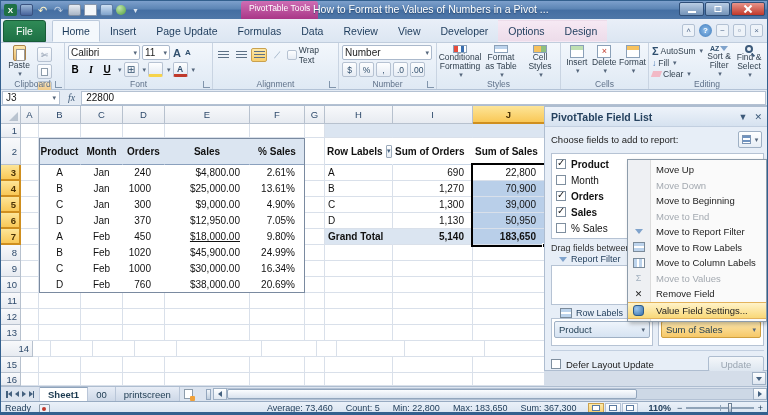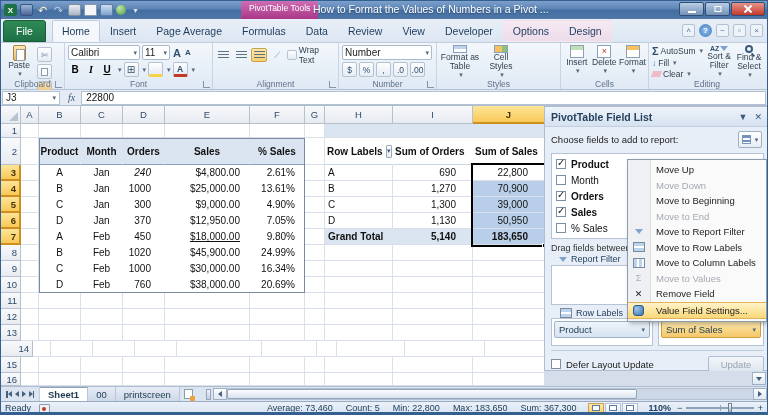--- a/index.html
+++ b/index.html
@@ -84,21 +84,21 @@
   .rhdr.sel{background:linear-gradient(#fde598,#f9c857);border-right:2px solid #cf8f1f;color:#4a3206;font-weight:bold;}
   .corner{position:relative;}
   .corner:after{content:"";position:absolute;right:2px;bottom:2px;border-left:9px solid transparent;border-bottom:9px solid #b9c3cf;}
   .dth{background:#dbe5f1;font-weight:bold;justify-content:center;border-right-color:transparent;border-bottom:1px solid #8aa0bd;}
   .dtd{background:#fff;border-right-color:transparent;border-bottom-color:transparent;}
   .ctr{justify-content:center;}
   .rt{justify-content:flex-end;}
   .pband{background:#dbe5f1;border-right-color:#dbe5f1;}
   .pvh{background:#fff;font-weight:bold;border-right-color:transparent;border-bottom:1px solid #c9d6e6;padding-left:2px;}
   .pvl{padding-left:3px;}
-  .pvv{padding-right:16px;justify-content:flex-end;}
+  .pvv{padding-right:8px;justify-content:flex-end;}
   .pgt{background:#dbe5f1;font-weight:bold;border-right-color:#dbe5f1;}
   .selfill{background:#b9cfe9;}
   .selactive{background:#fff;}
   .afbtn{width:13px;height:13px;border:1px solid #9aa9ba;background:linear-gradient(#fff,#e7edf4);border-radius:1px;font-size:7px;color:#44617f;display:inline-flex;align-items:center;justify-content:center;margin-left:3px;}
   #dtOutline{position:absolute;left:38px;top:32px;width:266px;height:155px;border:1px solid #7a8aa0;pointer-events:none;}
   #selBorder{position:absolute;left:470px;top:57px;width:75px;height:84px;border:2px solid #000;pointer-events:none;}
   #selBorder i{position:absolute;right:-3px;bottom:-3px;width:5px;height:5px;background:#000;border:1px solid #fff;}
 
   
   #pane{position:absolute;left:543px;top:105px;width:225px;height:265px;background:#e7eef7;border:1px solid #aebdd0;font-size:10px;color:#1f3answer55;color:#203a55;}
@@ -200,21 +200,21 @@
           <i></i>
         </span>
     </div>
   </div>
 
   <div id="tabrow">
     <div id="tabs">
         <span class="rtab file">File</span>
         <span class="rtab active">Home</span>
         <span class="rtab">Insert</span>
-        <span class="rtab">Page Average</span>
+        <span class="rtab">Page Update</span>
         <span class="rtab">Formulas</span>
         <span class="rtab">Data</span>
         <span class="rtab">Review</span>
         <span class="rtab">View</span>
         <span class="rtab">Developer</span>
         <span class="rtab ctx">Options</span>
         <span class="rtab ctx">Design</span>
       </div>
     <div id="tabrowRight">
       <span class="tr-ico">˄</span>
@@ -307,20 +307,25 @@
           <span class="mini">%</span>
           <span class="mini">,</span>
           <span class="mini">.0</span>
           <span class="mini">.00</span>
         </div>
       <span class="glabel">Number</span>
       <span class="launcher"></span>
     </div>
 
     <div class="rgroup" style="width:124px;display:flex;gap:2px;">
+      <div class="bigbtn" style="width:40px">
+        <span class="ico14" style="background:linear-gradient(90deg,#e74c3c 0 4px,#fff 4px 7px,#3a6fb0 7px 10px,#fff 10px);"></span>
+        <span>Conditional Formatting</span>
+          <span class="dd">▾</span>
+      </div>
       <div class="bigbtn" style="width:40px">
         <span class="ico14" style="background:repeating-linear-gradient(#bcd3ec 0 3px,#fff 3px 6px);"></span>
         <span>Format as Table</span>
           <span class="dd">▾</span>
       </div>
       <div class="bigbtn" style="width:38px">
         <span class="ico14" style="background:linear-gradient(90deg,#f7c25e 0 7px,#8fc07f 7px);"></span>
         <span>Cell Styles</span>
           <span class="dd">▾</span>
       </div>
@@ -432,21 +437,21 @@
             <span class="afbtn">▾</span>
           </div>
           <div class="gcell pvh" style="width: 80px;">Sum of Orders</div>
           <div class="gcell pvh" style="width: 72px;">Sum of Sales</div>
         </div>
         <div class="grow" style="height: 16px;">
           <div class="gcell hdr rhdr sel" style="width: 20px;">3</div>
           <div class="gcell" style="width: 18px;"></div>
           <div class="gcell dtd ctr" style="width: 42px;">A</div>
           <div class="gcell dtd ctr" style="width: 42px;">Jan</div>
-          <div class="gcell dtd rt" style="width: 42px; padding-right: 13px; font-style: italic;">240</div>
+          <div class="gcell dtd rt" style="width: 42px; padding-right: 13px;">240</div>
           <div class="gcell dtd rt" style="width: 85px; padding-right: 9px;">$4,800.00</div>
           <div class="gcell dtd rt" style="width: 55px; padding-right: 9px;">2.61%</div>
           <div class="gcell" style="width: 20px;"></div>
           <div class="gcell pvl" style="width: 68px;">A</div>
           <div class="gcell pvv" style="width: 80px;">690</div>
           <div class="gcell pvv selactive" style="width: 72px;">22,800</div>
         </div>
         <div class="grow" style="height: 16px;">
           <div class="gcell hdr rhdr sel" style="width: 20px;">4</div>
           <div class="gcell" style="width: 18px;"></div>

